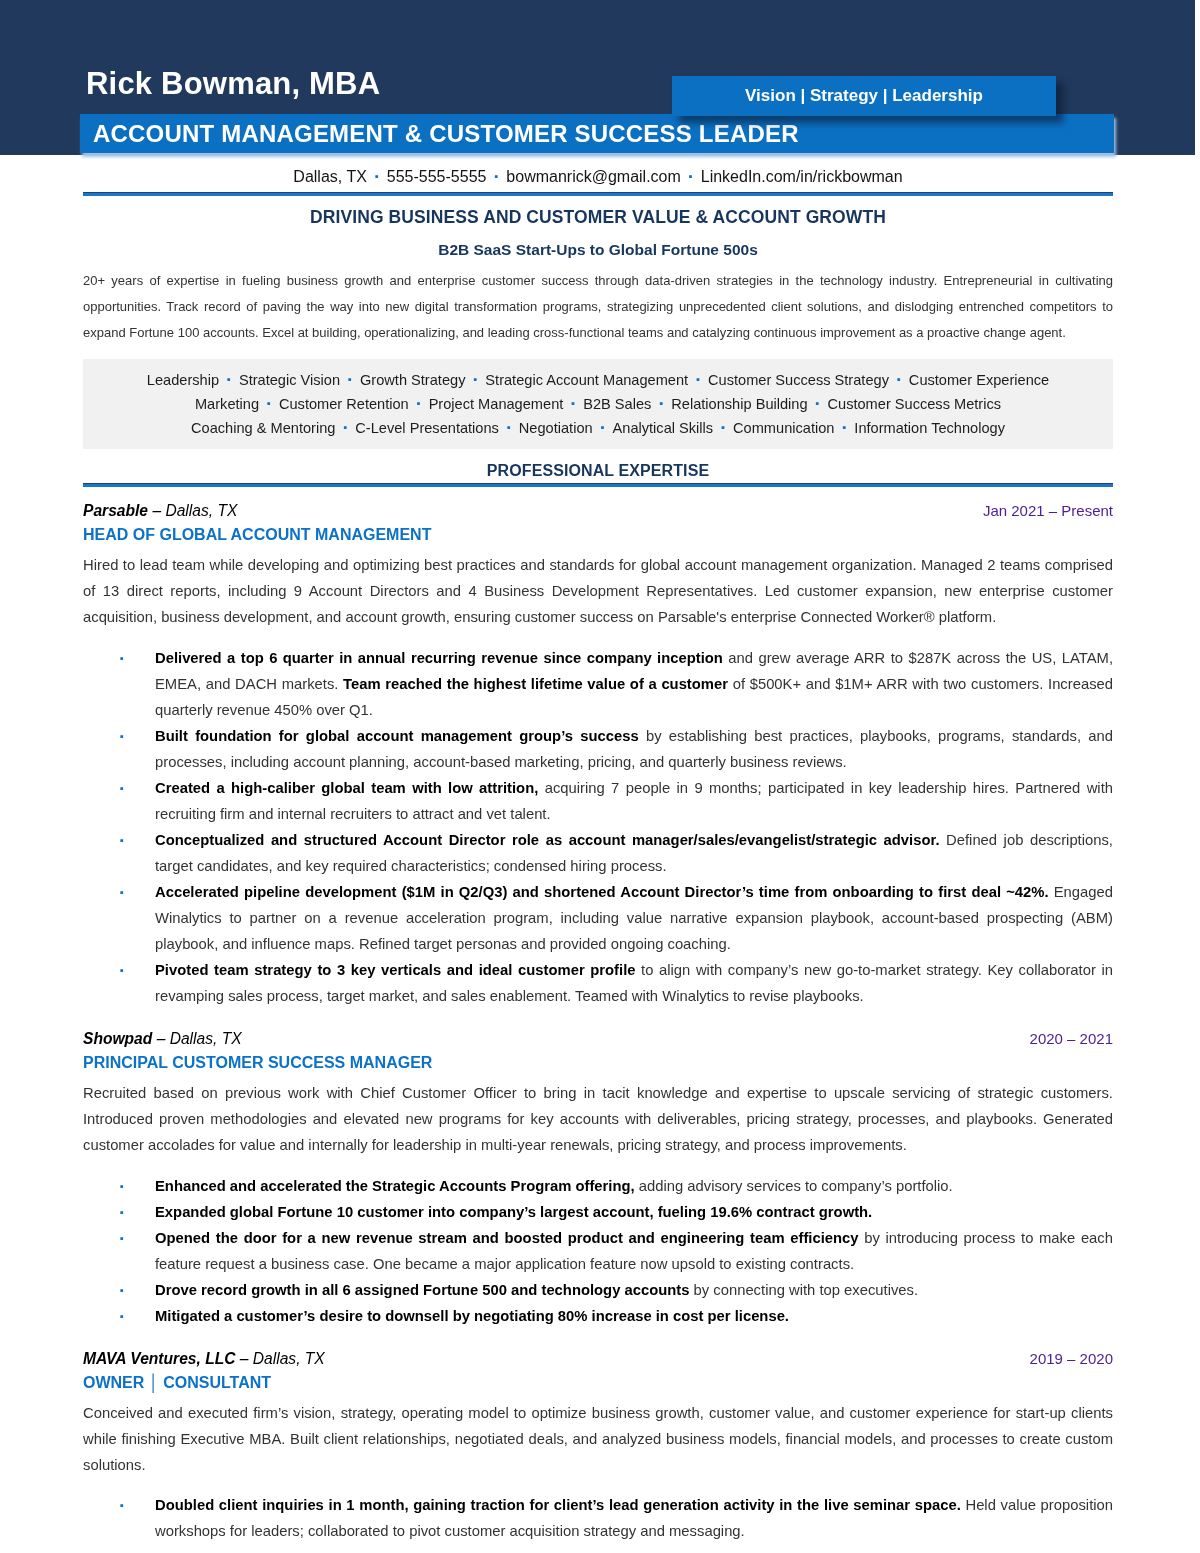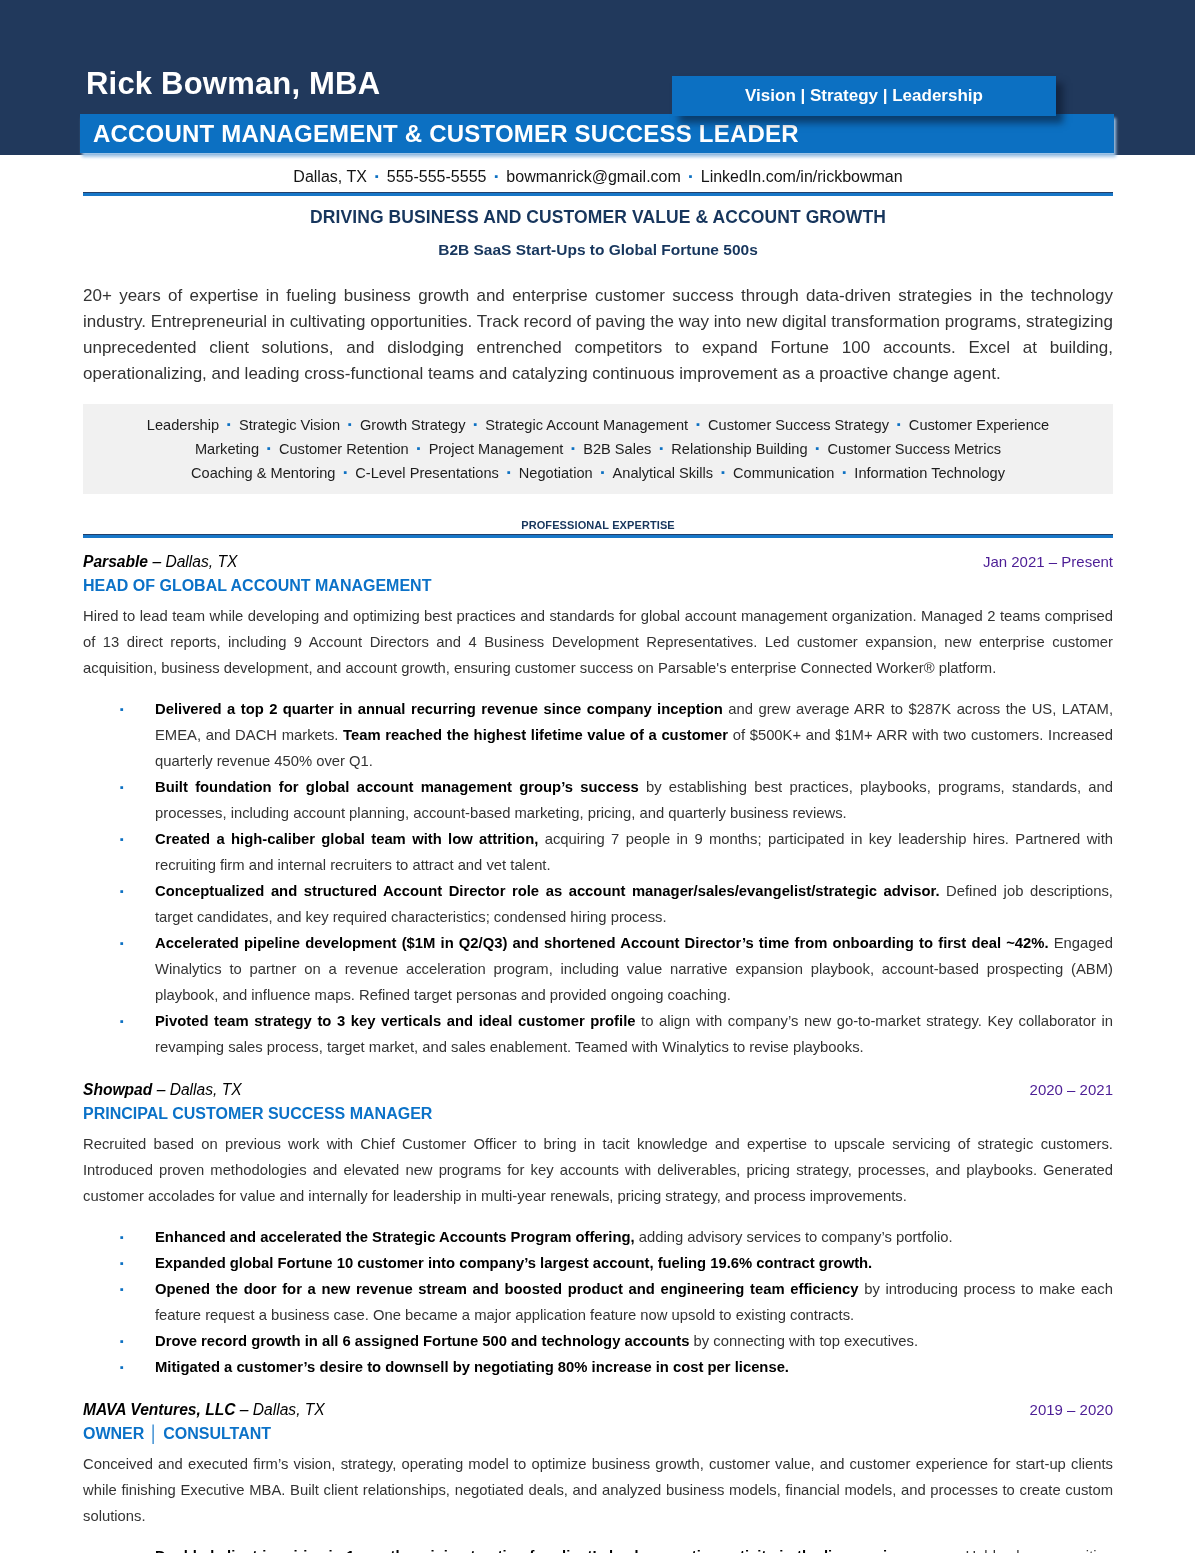--- a/index.html
+++ b/index.html
@@ -26,26 +26,26 @@
     display:flex; align-items:center; padding-left:13px; box-sizing:border-box;
     box-shadow:2px 4px 3px #9DC3E6; letter-spacing:.2px;
   }
   
   .content { margin:0 87px 0 83px; }
   .contact-row { text-align:center; font-size:16px; color:#141414; margin-top:7px; line-height:22px; }
   .sq { color:#0C70C2; font-size:11px; vertical-align:2px; margin:0 8px; }
   .rule { height:3px; background:#1777C8; border-top:1px solid #22406B; margin-top:4px; }
   .headline1 { text-align:center; color:#17365D; font-weight:bold; font-size:17.5px; margin-top:11px; letter-spacing:.1px; }
   .headline2 { text-align:center; color:#17365D; font-weight:bold; font-size:15.5px; margin-top:13px; }
-  .summary { font-size:17px; line-height:26px; text-align:justify; color:#333; margin-top:24px; }
+  .summary { font-size:13px; line-height:26px; text-align:justify; color:#333; margin-top:9px; }
   .skills-box {
     background:#F1F1F1; margin-top:12px; padding:9px 26px;
     text-align:center; font-size:14.6px; color:#1d1d1d; line-height:23px;
   }
-  .section-head { text-align:center; color:#17365D; font-weight:bold; font-size:11px; margin-top:25px; letter-spacing:.1px; }
+  .section-head { text-align:center; color:#17365D; font-weight:bold; font-size:16px; margin-top:13px; letter-spacing:.1px; }
   .section-rule { margin-top:3px; }
   
   .job { margin-top:13px; }
   .job + .job { margin-top:19px; }
   .job-header { display:flex; justify-content:space-between; align-items:baseline; line-height:21px; }
   .company { font-size:15.6px; color:#000; font-style:italic; }
   .company .cname { font-weight:bold; }
   .dates { font-size:15px; color:#4c1d95; white-space:nowrap; }
   .role { color:#0B72C8; font-weight:bold; font-size:16px; margin-top:3px; line-height:21px; }
   .job-summary { font-size:14.8px; line-height:26px; text-align:justify; color:#333; margin-top:7px; }
@@ -94,21 +94,21 @@
         <section class="job">
           <div class="job-header">
             <span class="company"><span class="cname">Parsable</span> <span>– Dallas, TX</span></span>
             <span class="dates">Jan 2021 – Present</span>
           </div>
           <div class="role">HEAD OF GLOBAL ACCOUNT MANAGEMENT</div>
           <p class="job-summary">Hired to lead team while developing and optimizing best practices and standards for global account management organization. Managed 2 teams comprised of 13 direct reports, including 9 Account Directors and 4 Business Development Representatives. Led customer expansion, new enterprise customer acquisition, business development, and account growth, ensuring customer success on Parsable's enterprise Connected Worker® platform.</p>
           <div class="bullets">
             <div class="bullet">
               <span class="marker">▪</span>
-              <span class="btext"><b>Delivered a top 2 quarter in annual recurring revenue since company inception</b><span> and grew average ARR to $287K across the US, LATAM, EMEA, and DACH markets. </span><b>Team reached the highest lifetime value of a customer</b><span> of $500K+ and $1M+ ARR with two customers. Increased quarterly revenue 450% over Q1.</span></span>
+              <span class="btext"><b>Delivered a top 6 quarter in annual recurring revenue since company inception</b><span> and grew average ARR to $287K across the US, LATAM, EMEA, and DACH markets. </span><b>Team reached the highest lifetime value of a customer</b><span> of $500K+ and $1M+ ARR with two customers. Increased quarterly revenue 450% over Q1.</span></span>
             </div>
             <div class="bullet">
               <span class="marker">▪</span>
               <span class="btext"><b>Built foundation for global account management group’s success</b><span> by establishing best practices, playbooks, programs, standards, and processes, including account planning, account-based marketing, pricing, and quarterly business reviews.</span></span>
             </div>
             <div class="bullet">
               <span class="marker">▪</span>
               <span class="btext"><b>Created a high-caliber global team with low attrition,</b><span> acquiring 7 people in 9 months; participated in key leadership hires. Partnered with recruiting firm and internal recruiters to attract and vet talent.</span></span>
             </div>
             <div class="bullet">

